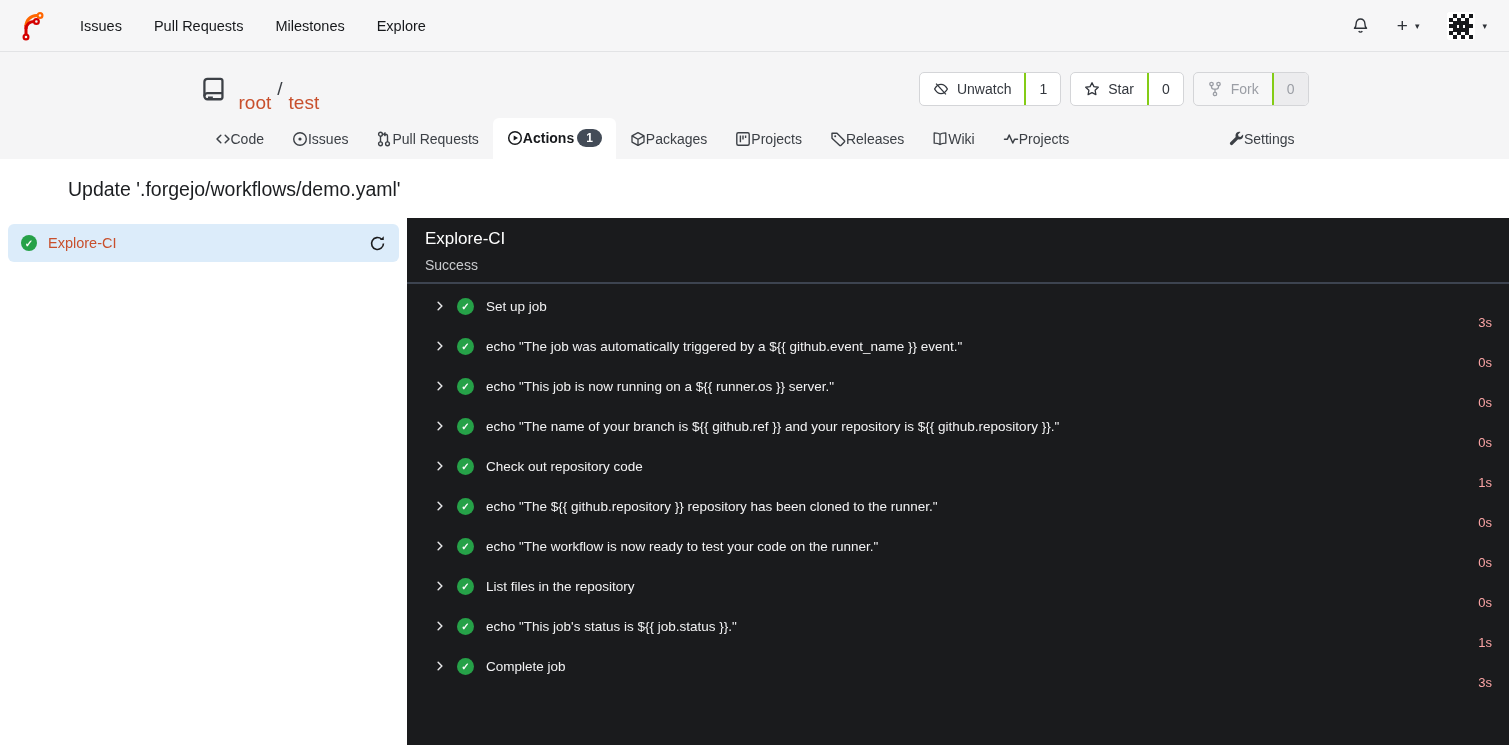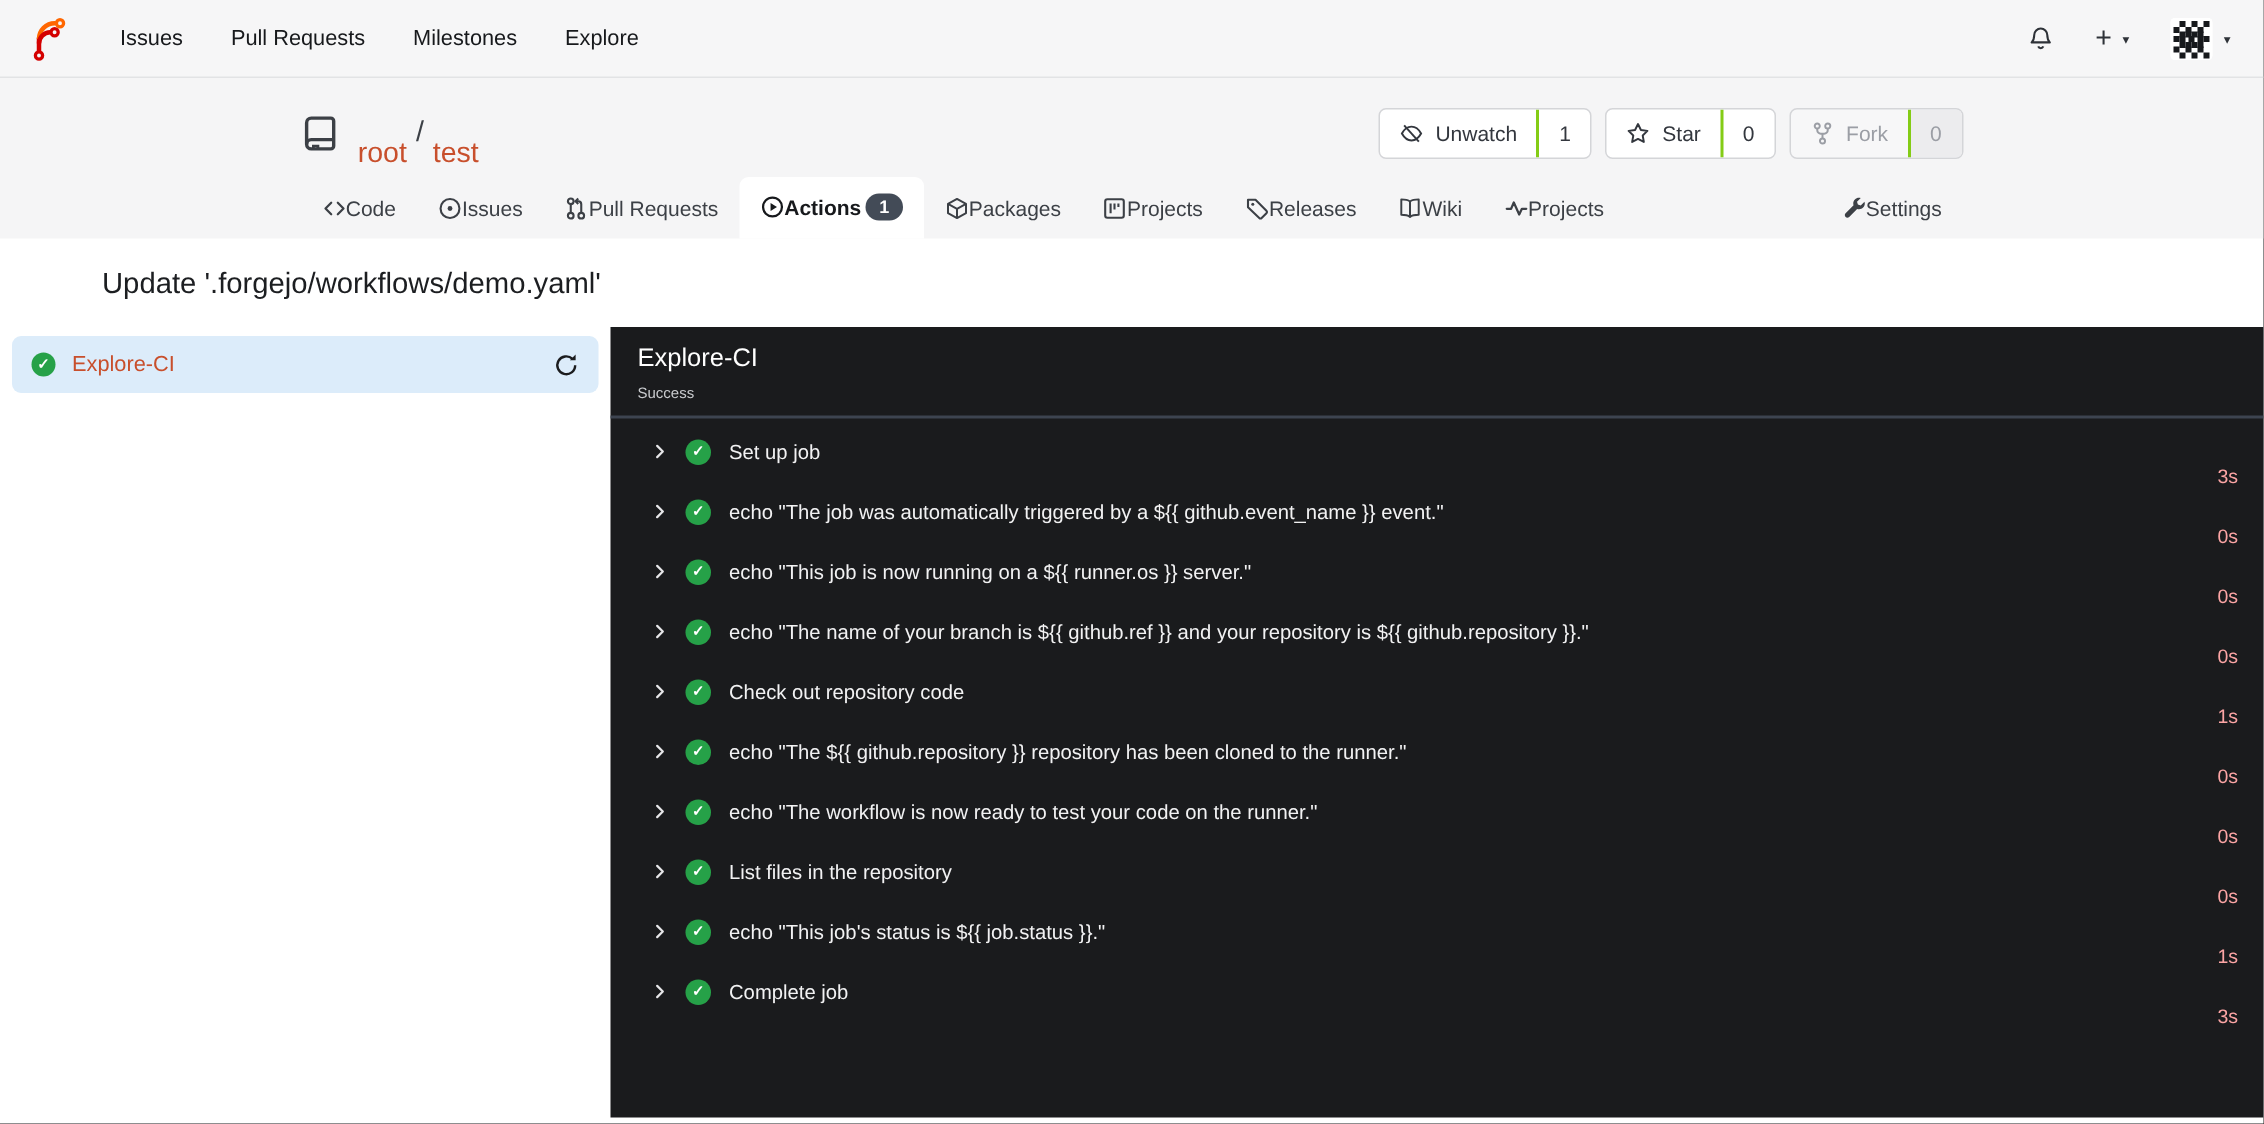--- a/index.html
+++ b/index.html
@@ -113,21 +113,21 @@
     color: #fff;
     display: flex; align-items: center; justify-content: center;
     font-size: 10px; font-weight: 700;
   }
   .job-name { color: #c84f2c; font-size: 14.5px; margin-left: 11px; }
   .job-refresh { margin-left: auto; color: #1b1c1e; cursor: pointer; }
 
   .log-panel { flex: 1; background: #1a1b1d; display: flex; flex-direction: column; min-width: 0; }
   .panel-header { padding: 11px 18px 9px; border-bottom: 2px solid #3d4450; }
   .panel-title { color: #ffffff; font-size: 17px; font-weight: 500; }
-  .panel-sub { color: #c9cbce; font-size: 10px; margin-top: 8px; }
+  .panel-sub { color: #c9cbce; font-size: 14px; margin-top: 8px; }
   .steps { padding-top: 2px; }
   .step-row {
     display: flex; align-items: center;
     height: 40px;
     padding: 0 17px 0 27px;
     cursor: pointer;
   }
   .step-chevron { color: #e6e6e8; flex: none; }
   .step-check {
     width: 17px; height: 17px; flex: none;

